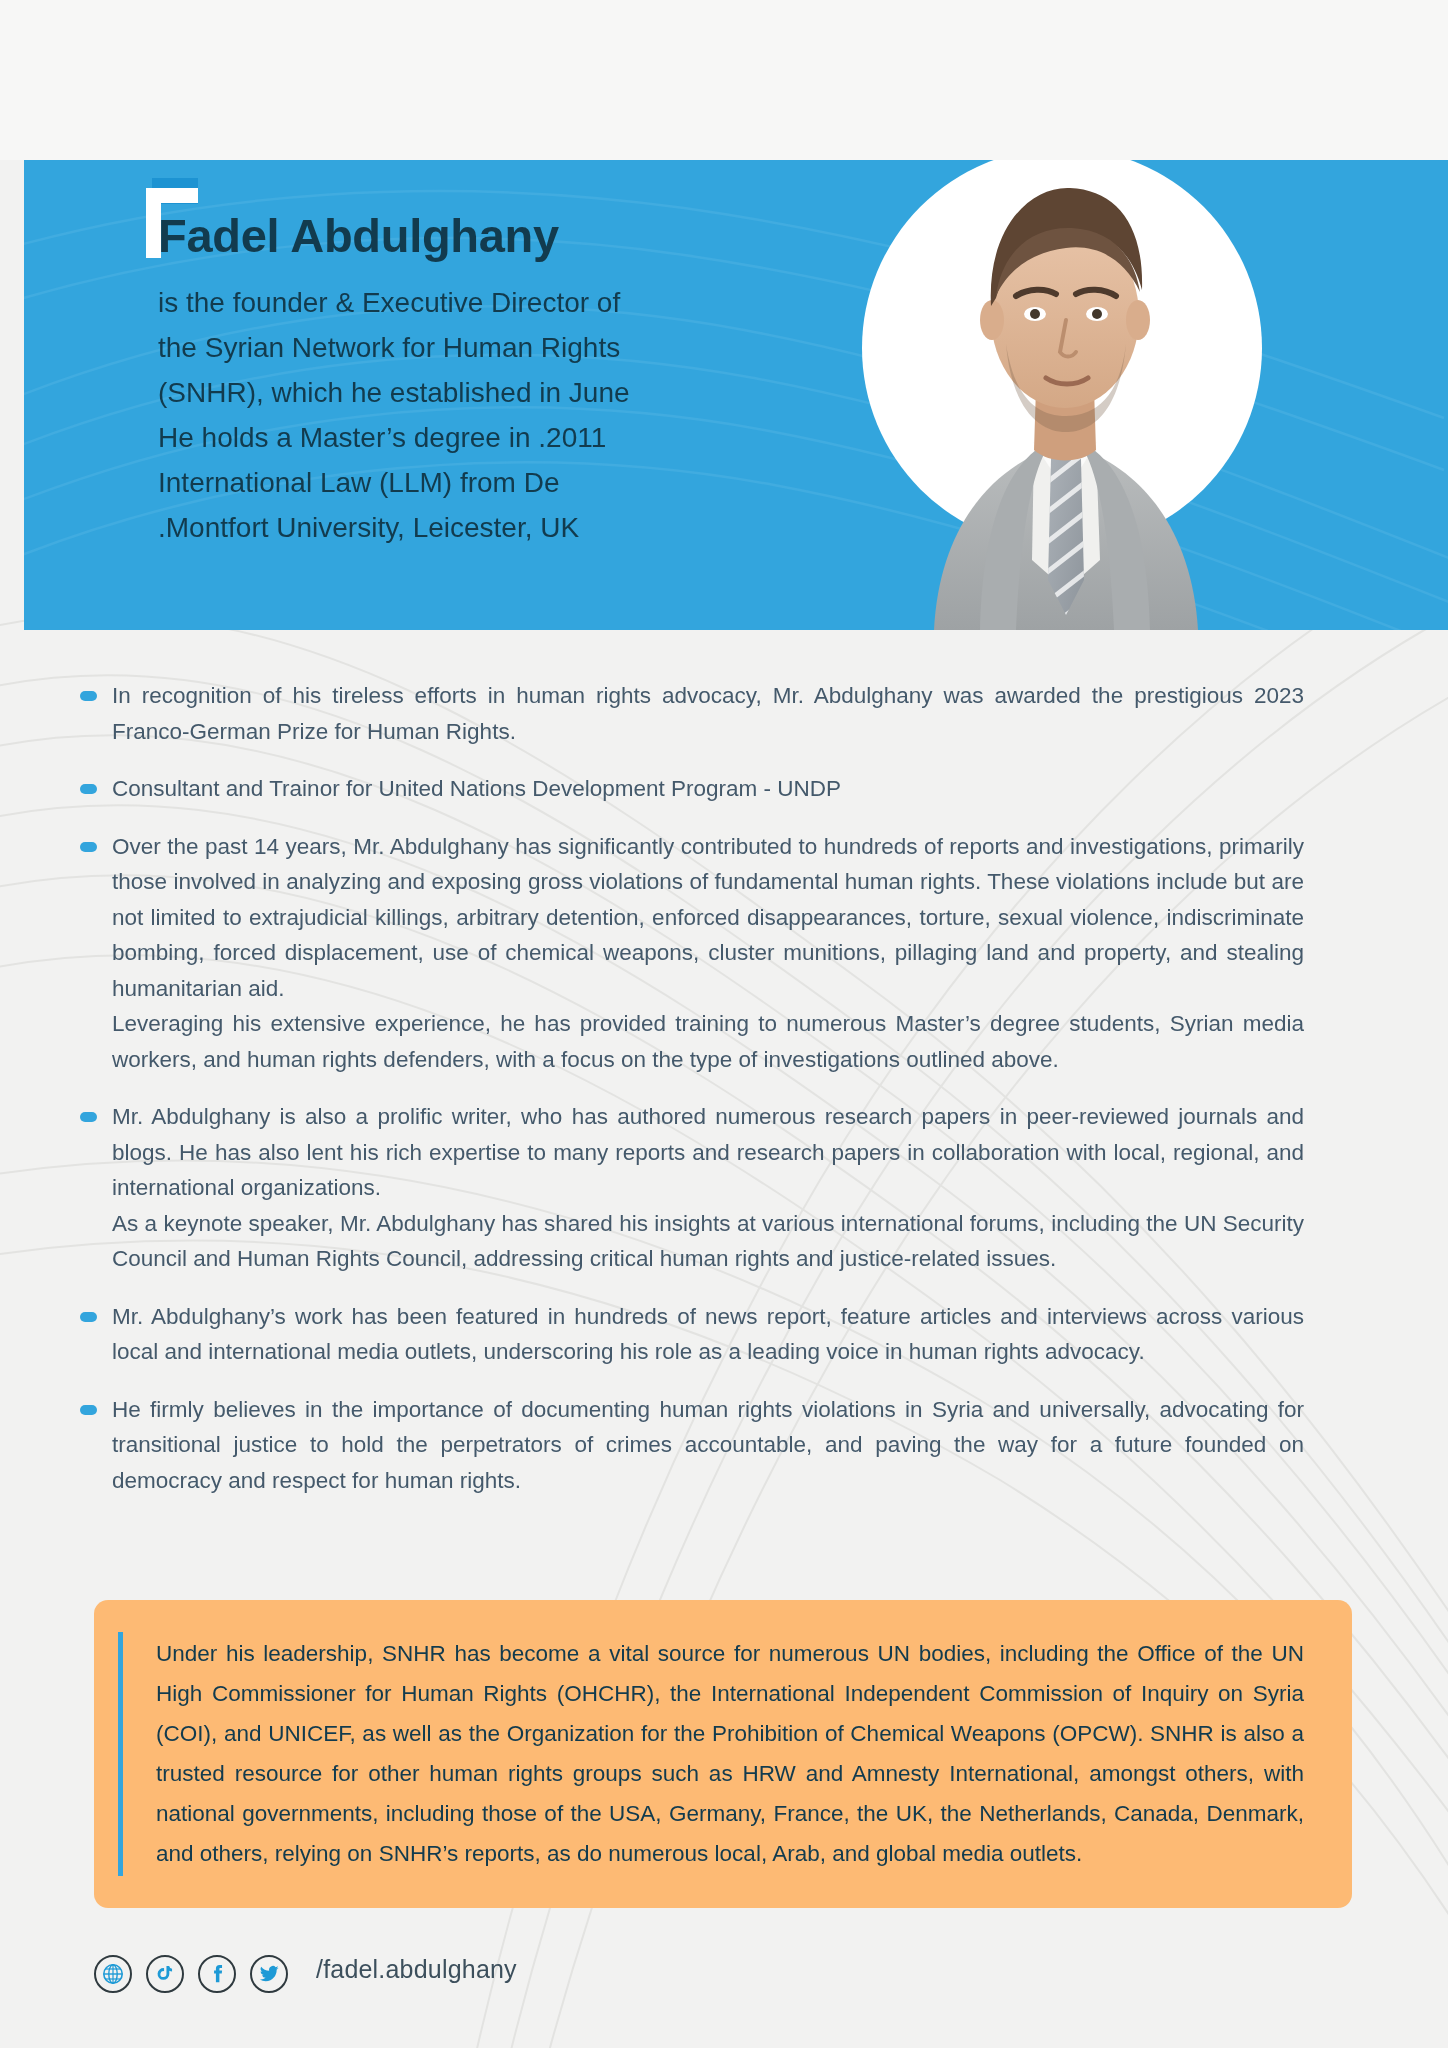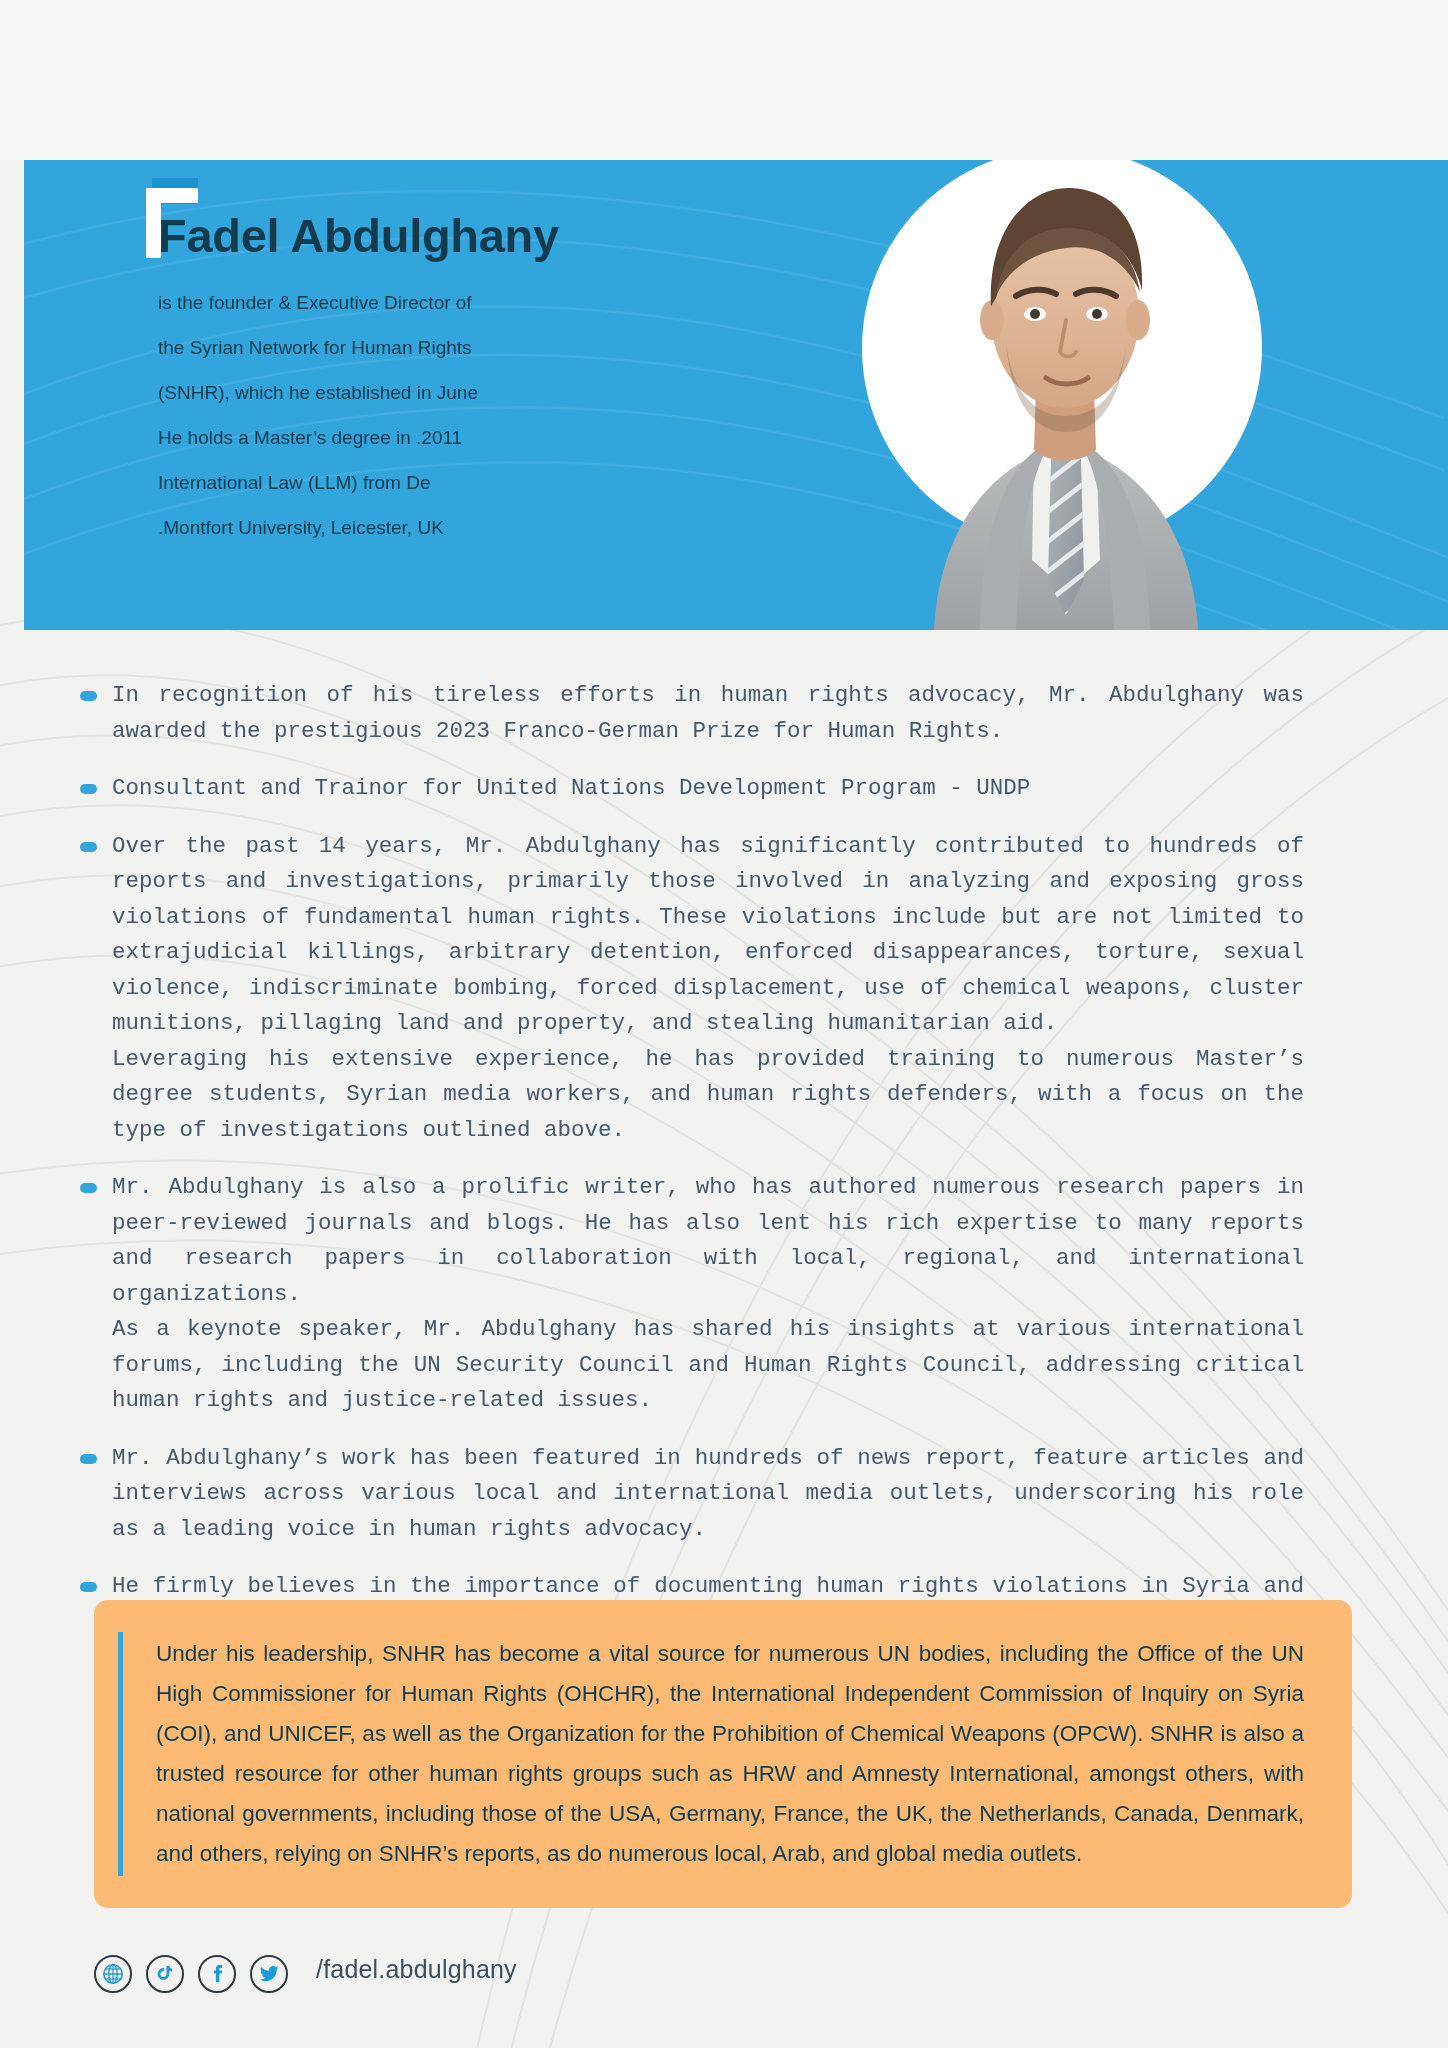--- a/index.html
+++ b/index.html
@@ -97,21 +97,21 @@
     letter-spacing: -0.3px;
     z-index: 5;
     white-space: nowrap;
   }
 
   .bio {
     position: absolute;
     left: 134px;
     top: 120px;
     width: 530px;
-    font-size: 19px;
+    font-size: 28px;
     line-height: 45px;
     color: #123b4e;
     text-align: justify;
     z-index: 5;
   }
   .bio div { white-space: nowrap; }
 
   .portrait-wrap {
     position: absolute;
     left: 760px;
@@ -130,21 +130,20 @@
     background: #ffffff;
   }
 
   
   .content {
     position: absolute;
     left: 0;
     top: 630px;
     width: 1344px;
     z-index: 2;
-    font-family: Liberation Mono, monospace;
   }
 
   .bullet-list {
     margin: 0;
     padding: 48px 40px 0 76px;
     list-style: none;
   }
   .bullet-item {
     position: relative;
     margin-bottom: 22px;

